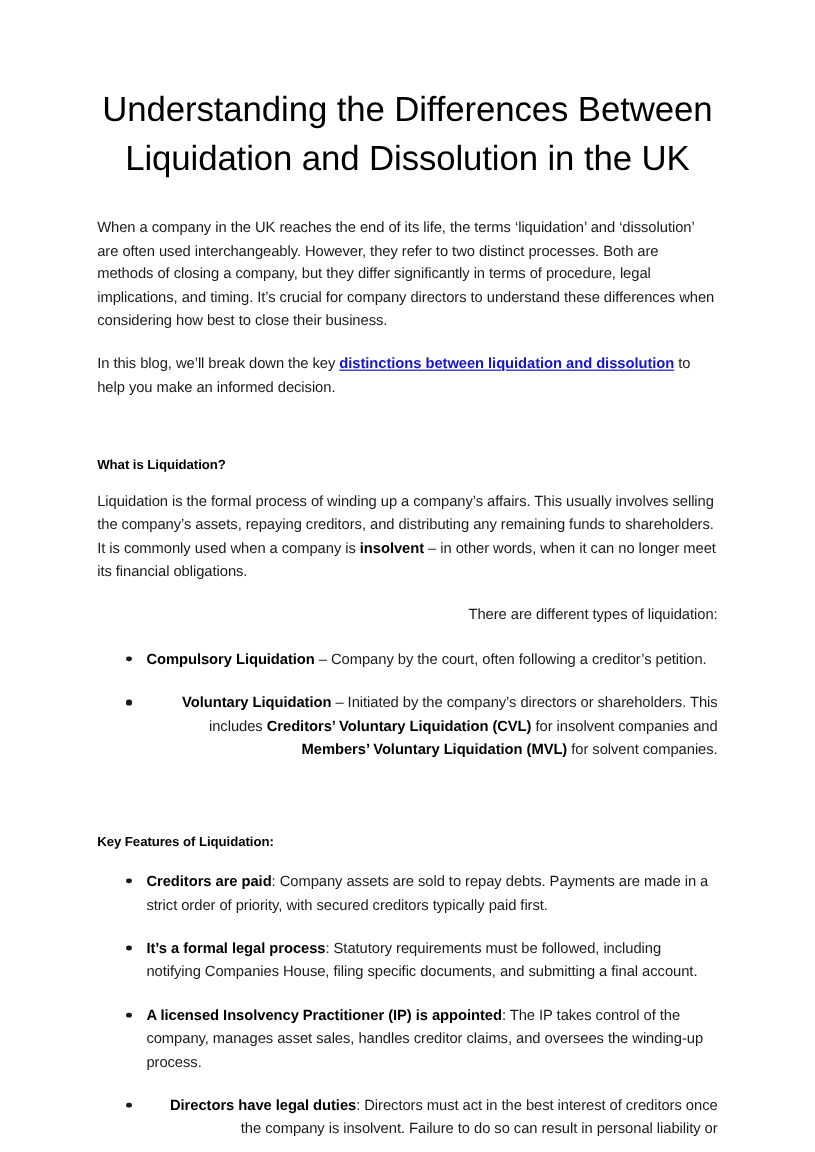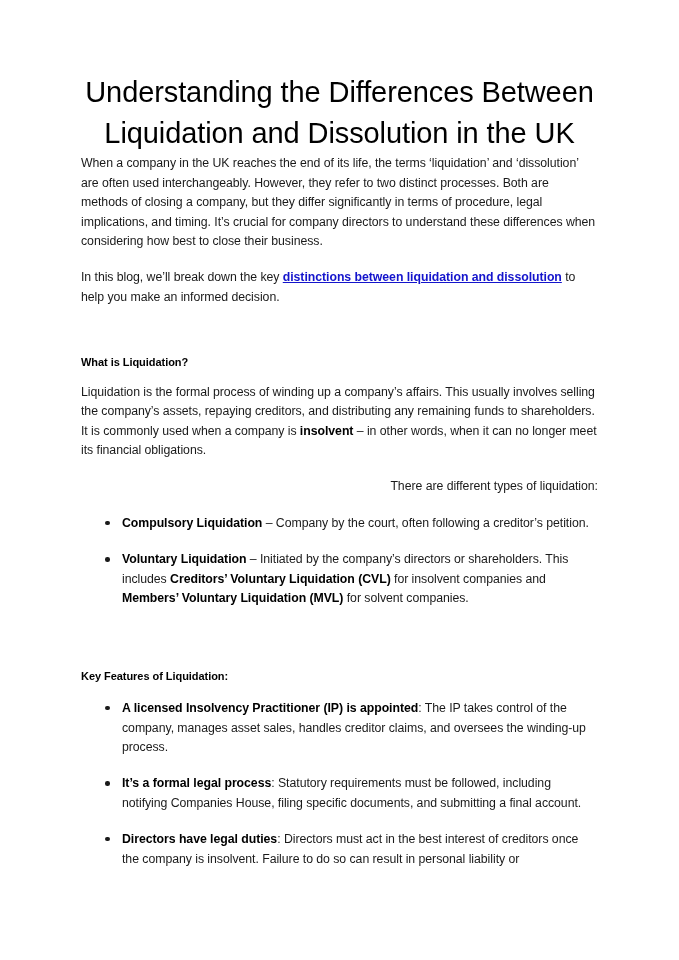--- a/index.html
+++ b/index.html
@@ -39,20 +39,21 @@
   }
   .para {
     margin: 0;
     font-size: 12.3px;
     line-height: 1.58;
     text-align: left;
     color: #1a1a1a;
     letter-spacing: -0.05px;
   }
   .para-intro {
+    margin-top: 26px;
   }
   .para-blog {
     margin-top: 17px;
   }
   .section-heading {
     margin: 0;
     font-size: 11px;
     font-weight: bold;
     line-height: 1.5;
     color: #000000;
@@ -86,20 +87,21 @@
     position: relative;
     padding-left: 41px;
     margin-bottom: 17px;
     font-size: 12.3px;
     line-height: 1.58;
     color: #1a1a1a;
     letter-spacing: -0.05px;
   }
   ul.bullets li:last-child {
     margin-bottom: 0;
+    text-align: right;
   }
   ul.bullets li .bullet-dot {
     position: absolute;
     left: 24px;
     top: 0.55em;
     width: 4.5px;
     height: 4.5px;
     background: #1a1a1a;
     border-radius: 50%;
   }
@@ -138,24 +140,27 @@
       </li>
       <li>
         <span class="bullet-dot"></span><b>Voluntary Liquidation</b><span> – Initiated by the company’s directors or shareholders. This includes </span><b>Creditors’ Voluntary Liquidation (CVL)</b><span> for insolvent companies and </span><b>Members’ Voluntary Liquidation (MVL)</b><span> for solvent companies.</span>
       </li>
     </ul>
 
     <h2 class="section-heading heading-keyfeatures">Key Features of Liquidation:</h2>
 
     <ul class="bullets features-list">
       <li>
-        <span class="bullet-dot"></span><b>A licensed Insolvency Practitioner (IP) is appointed</b><span>: The IP takes control of the company, manages asset sales, handles creditor claims, and oversees the winding-up process.</span>
+        <span class="bullet-dot"></span><b>Creditors are paid</b><span>: Company assets are sold to repay debts. Payments are made in a strict order of priority, with secured creditors typically paid first.</span>
       </li>
       <li>
         <span class="bullet-dot"></span><b>It’s a formal legal process</b><span>: Statutory requirements must be followed, including notifying Companies House, filing specific documents, and submitting a final account.</span>
+      </li>
+      <li>
+        <span class="bullet-dot"></span><b>A licensed Insolvency Practitioner (IP) is appointed</b><span>: The IP takes control of the company, manages asset sales, handles creditor claims, and oversees the winding-up process.</span>
       </li>
       <li>
         <span class="bullet-dot"></span><b>Directors have legal duties</b><span>: Directors must act in the best interest of creditors once the company is insolvent. Failure to do so can result in personal liability or</span>
       </li>
     </ul>
 
   </div>
 </div>
 
 </body></html>

